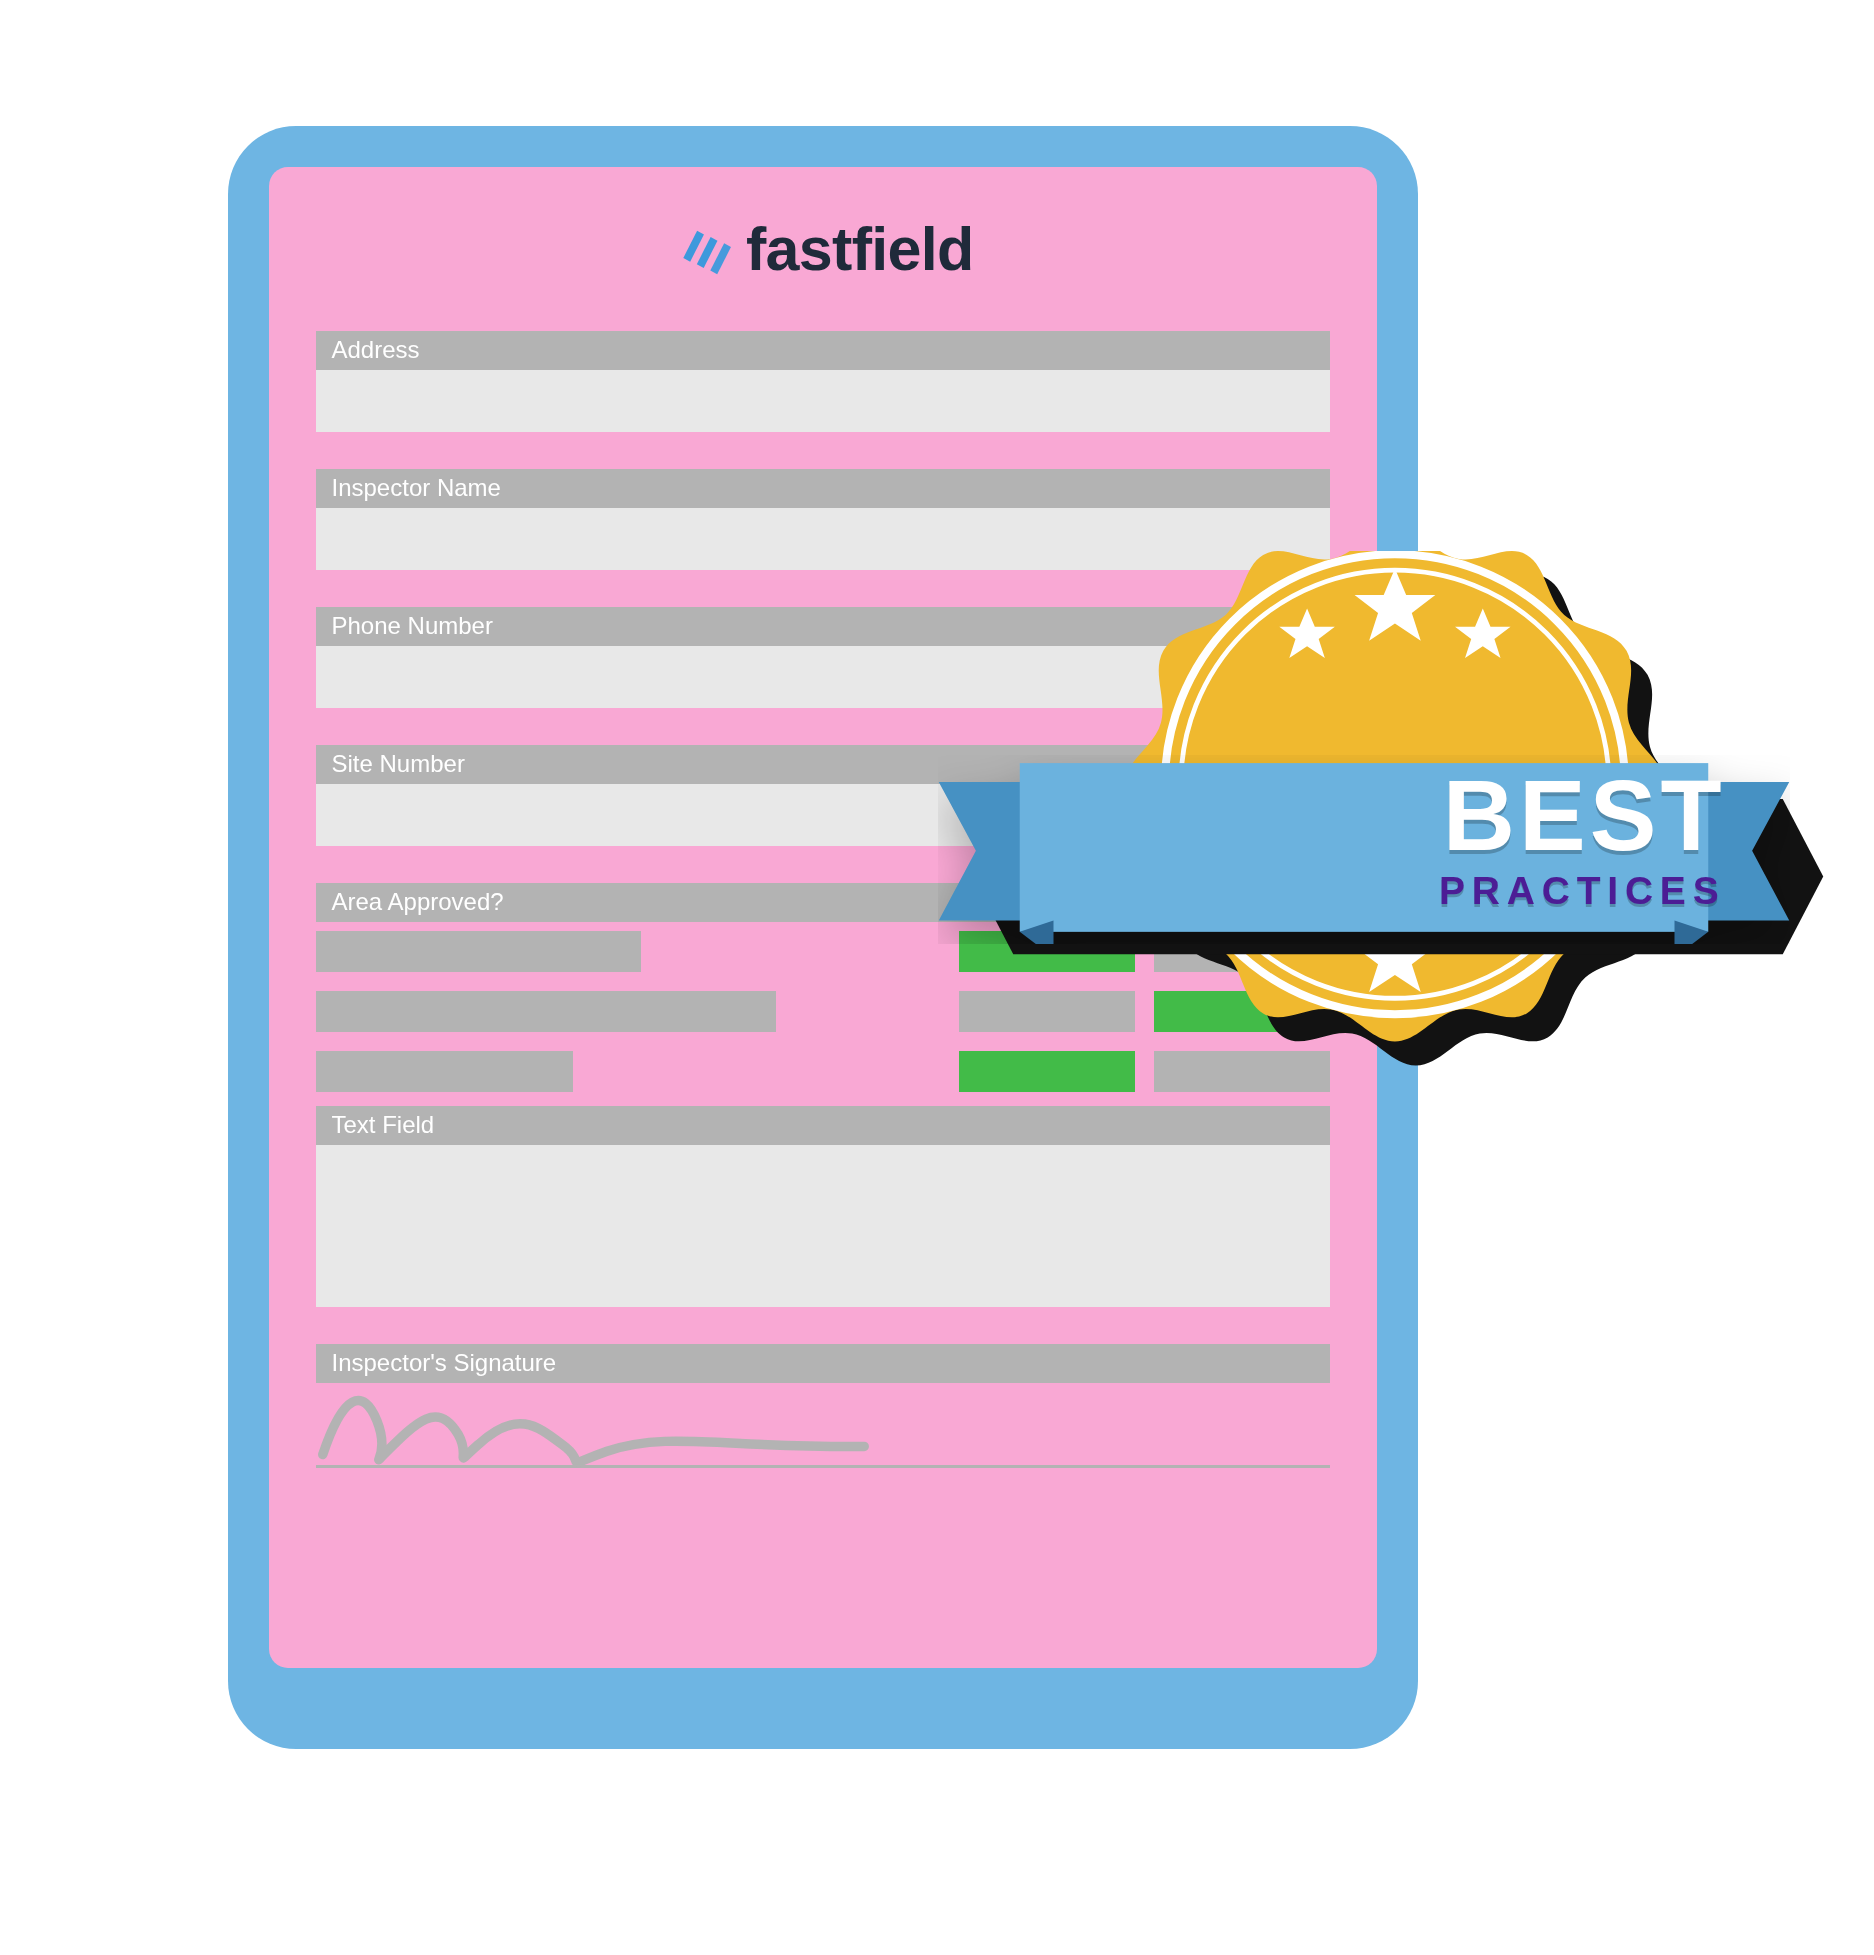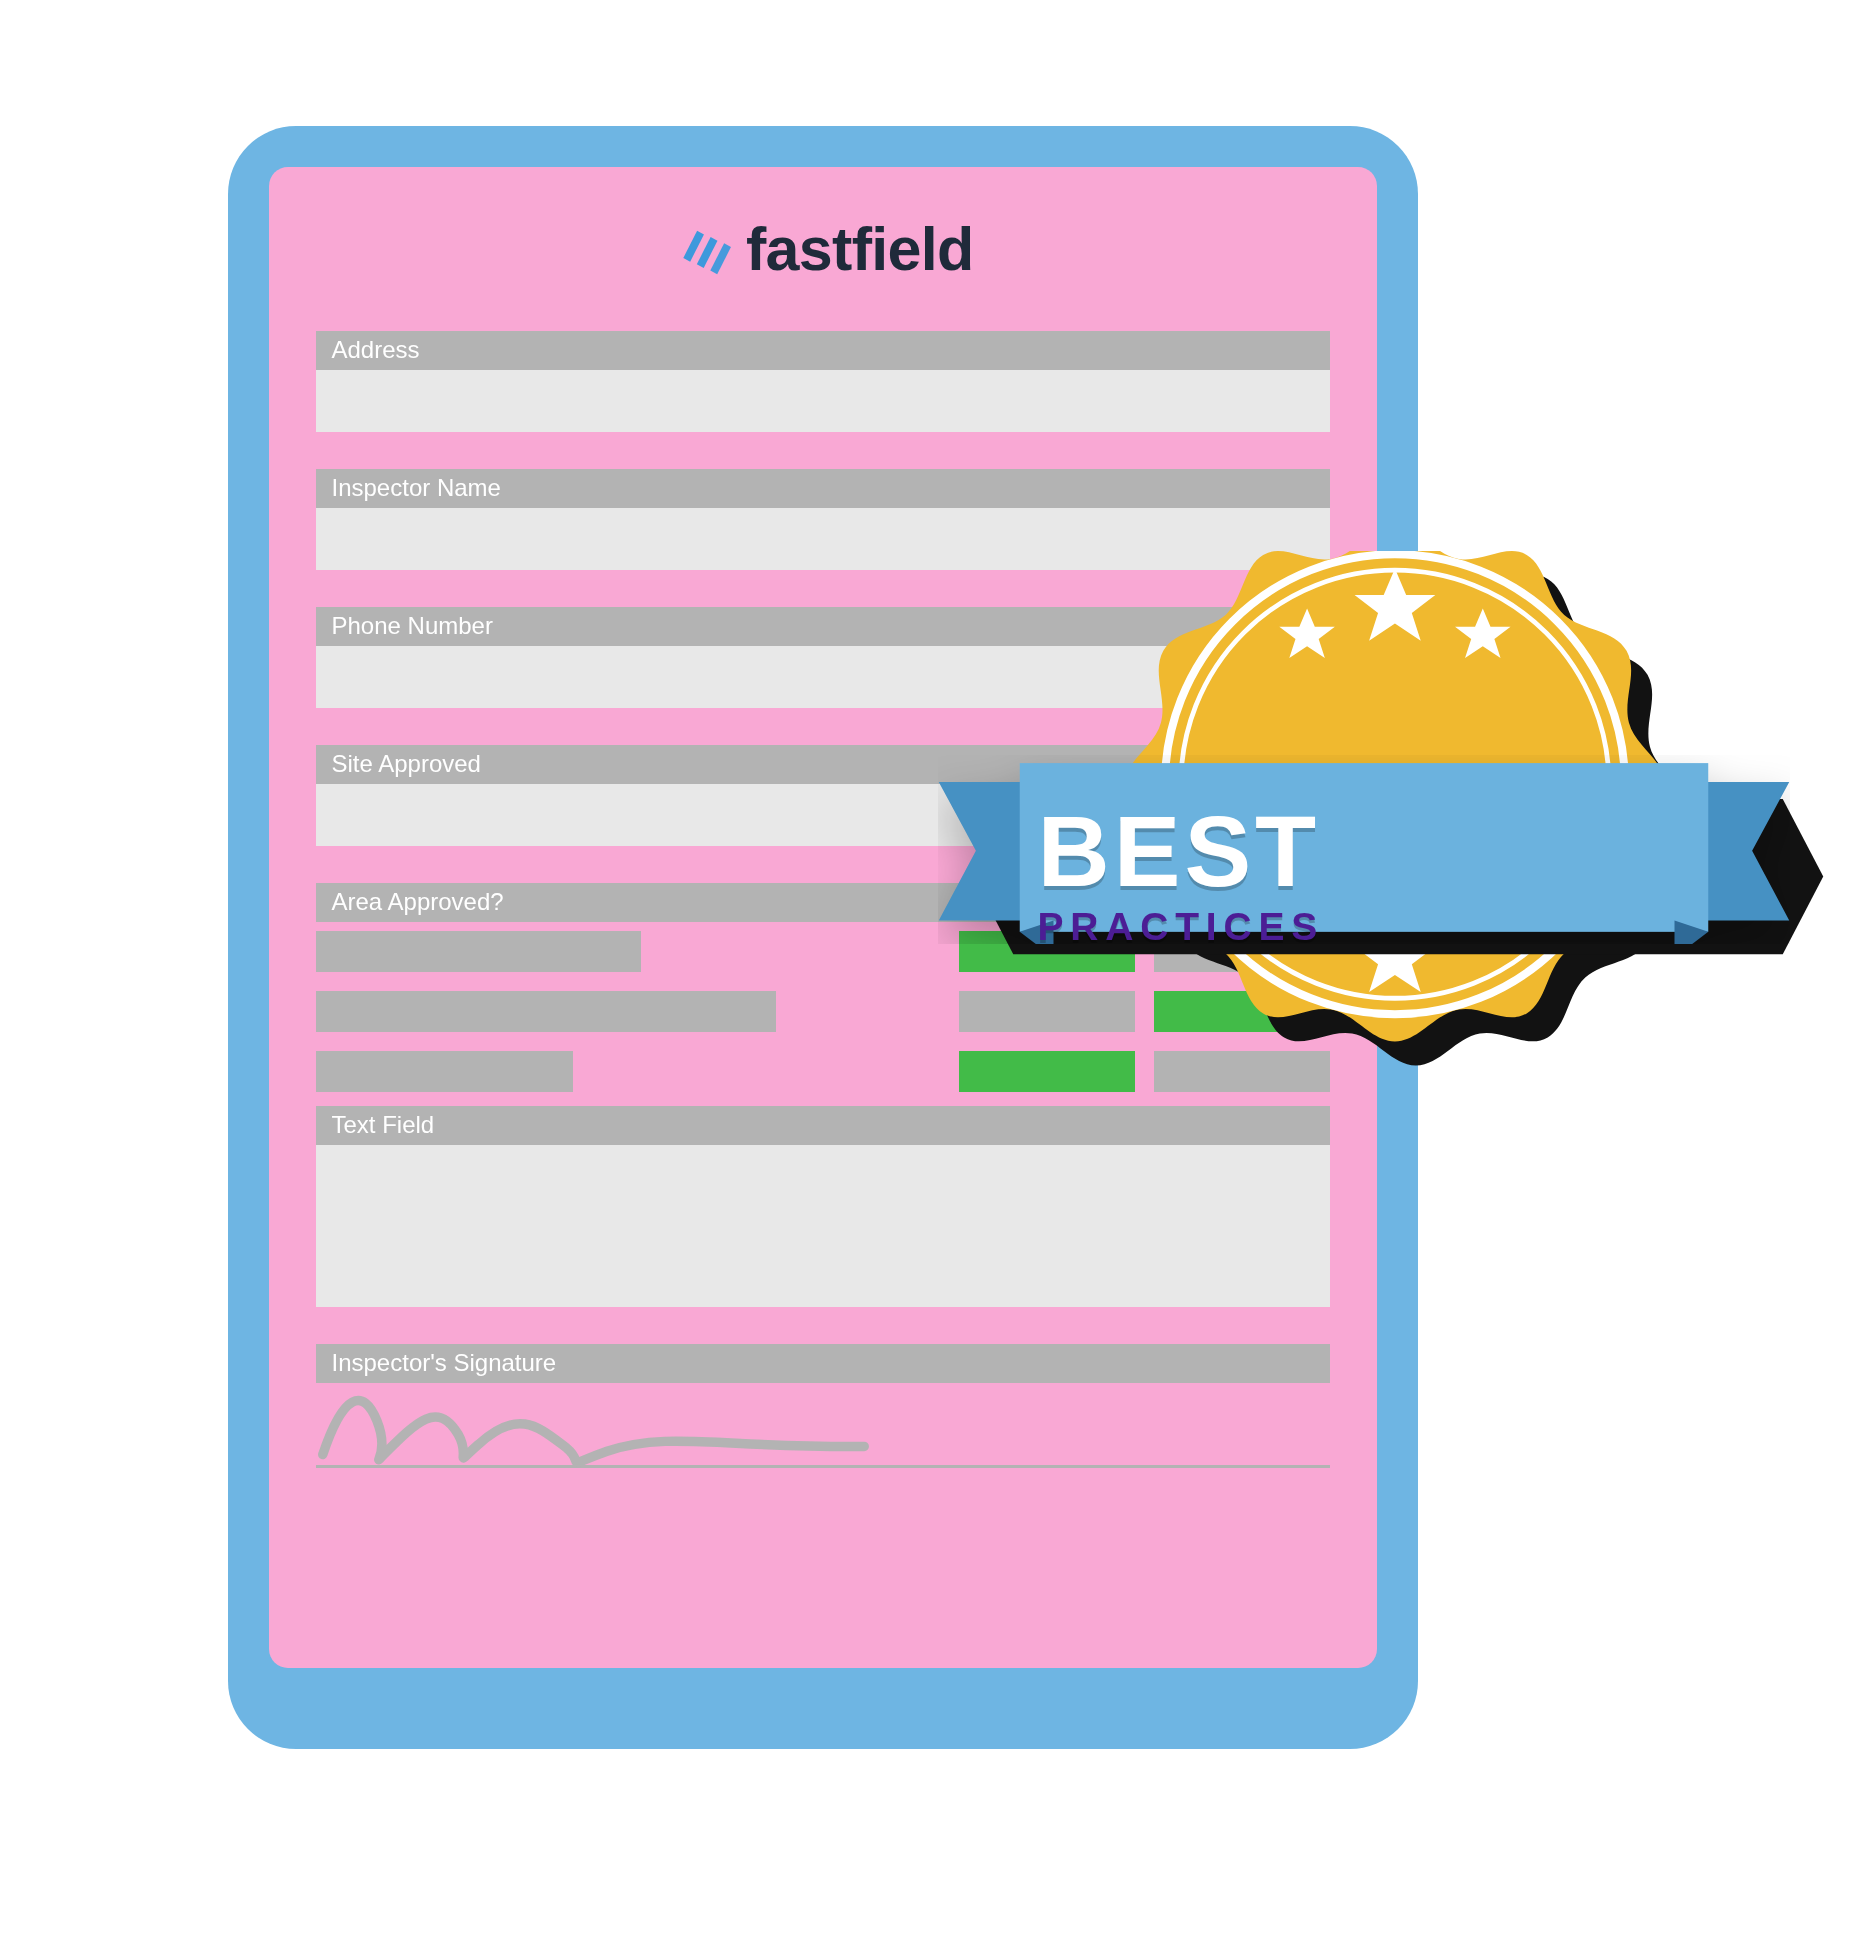--- a/index.html
+++ b/index.html
@@ -153,26 +153,25 @@
     }
     .ribbon {
       position: absolute;
       left: -6.8px;
       top: 210px;
       width: 852px;
       height: 189px;
     }
     .ribbon-text {
       position: absolute;
-      left: 93px;
+      left: 81px;
       top: 220px;
       width: 700px;
-      text-align: left;
+      text-align: right;
       pointer-events: none;
-      margin-top: 36px;
     }
     .ribbon-text .big {
       font-size: 100px;
       font-weight: 900;
       letter-spacing: 4px;
       color: #fff;
       line-height: 1;
       text-shadow: 0 4px 0 rgba(0,0,0,0.22);
     }
     .ribbon-text .small {
@@ -216,21 +215,21 @@
         <div class="field-label">Inspector Name</div>
         <div class="field-body"></div>
       </div>
 
       <div class="field">
         <div class="field-label">Phone Number</div>
         <div class="field-body"></div>
       </div>
 
       <div class="field">
-        <div class="field-label">Site Approved</div>
+        <div class="field-label">Site Number</div>
         <div class="field-body"></div>
       </div>
 
       <div class="field" style="margin-bottom:13.5px">
         <div class="field-label">Area Approved?</div>
         <div class="approved-rows">
           <div class="approved-row row1">
             <div class="row-label"></div>
             <div class="spacer"></div>
             <div class="opt green"></div>

